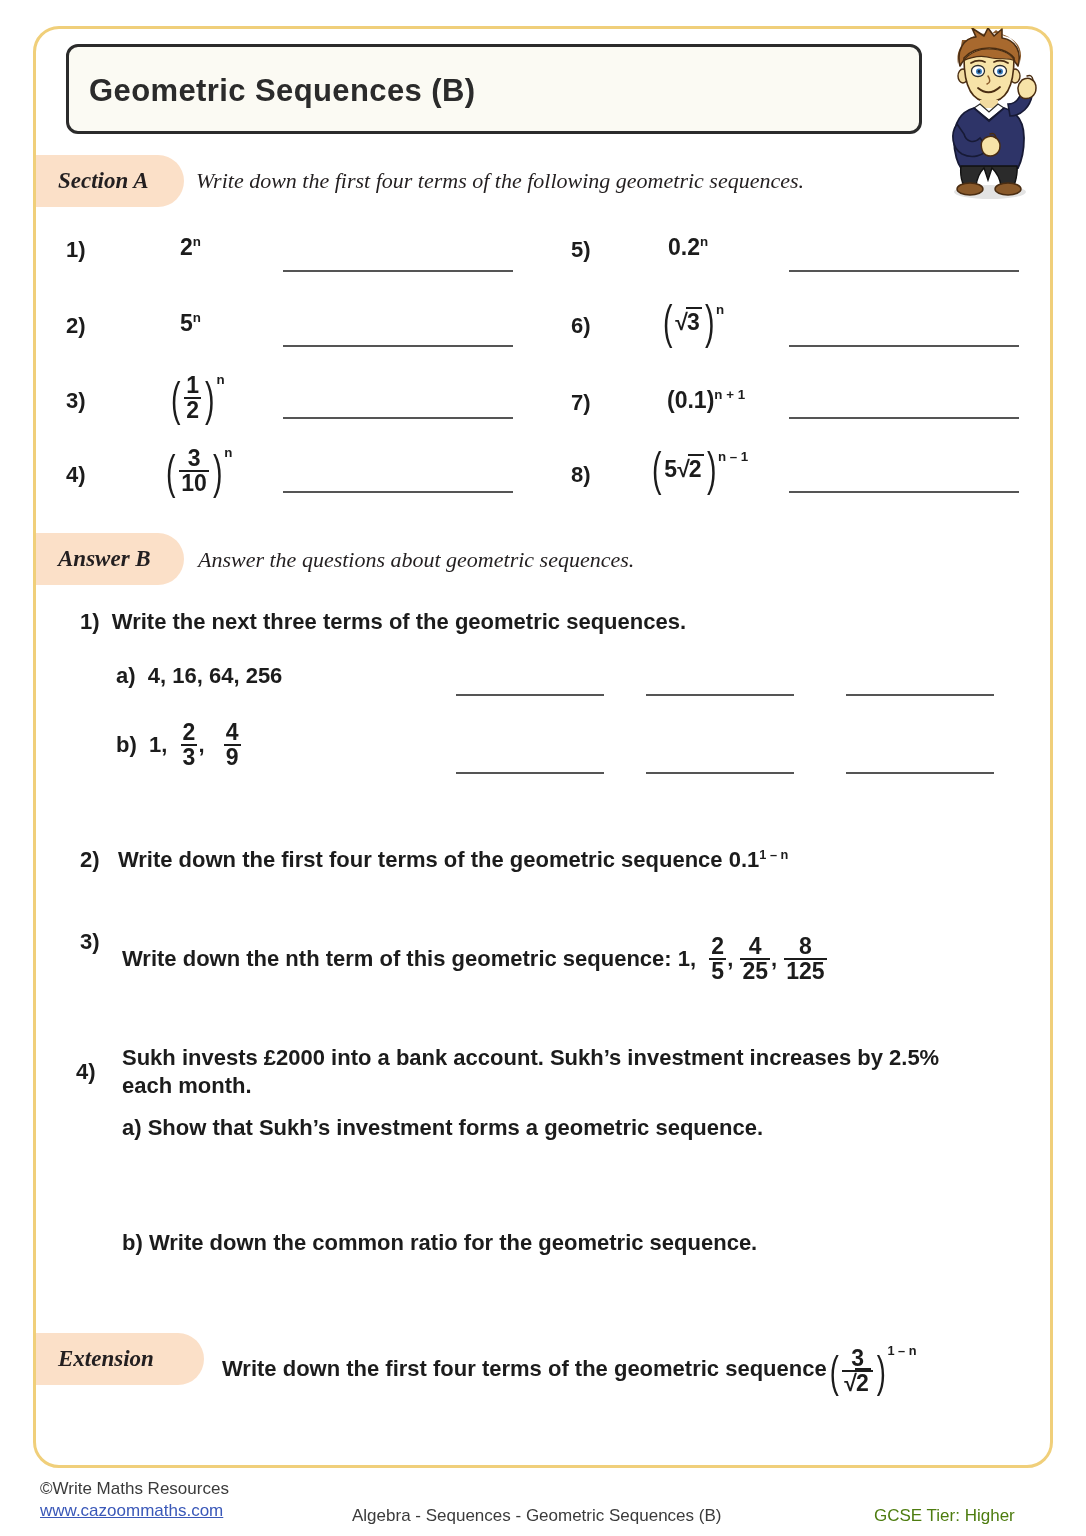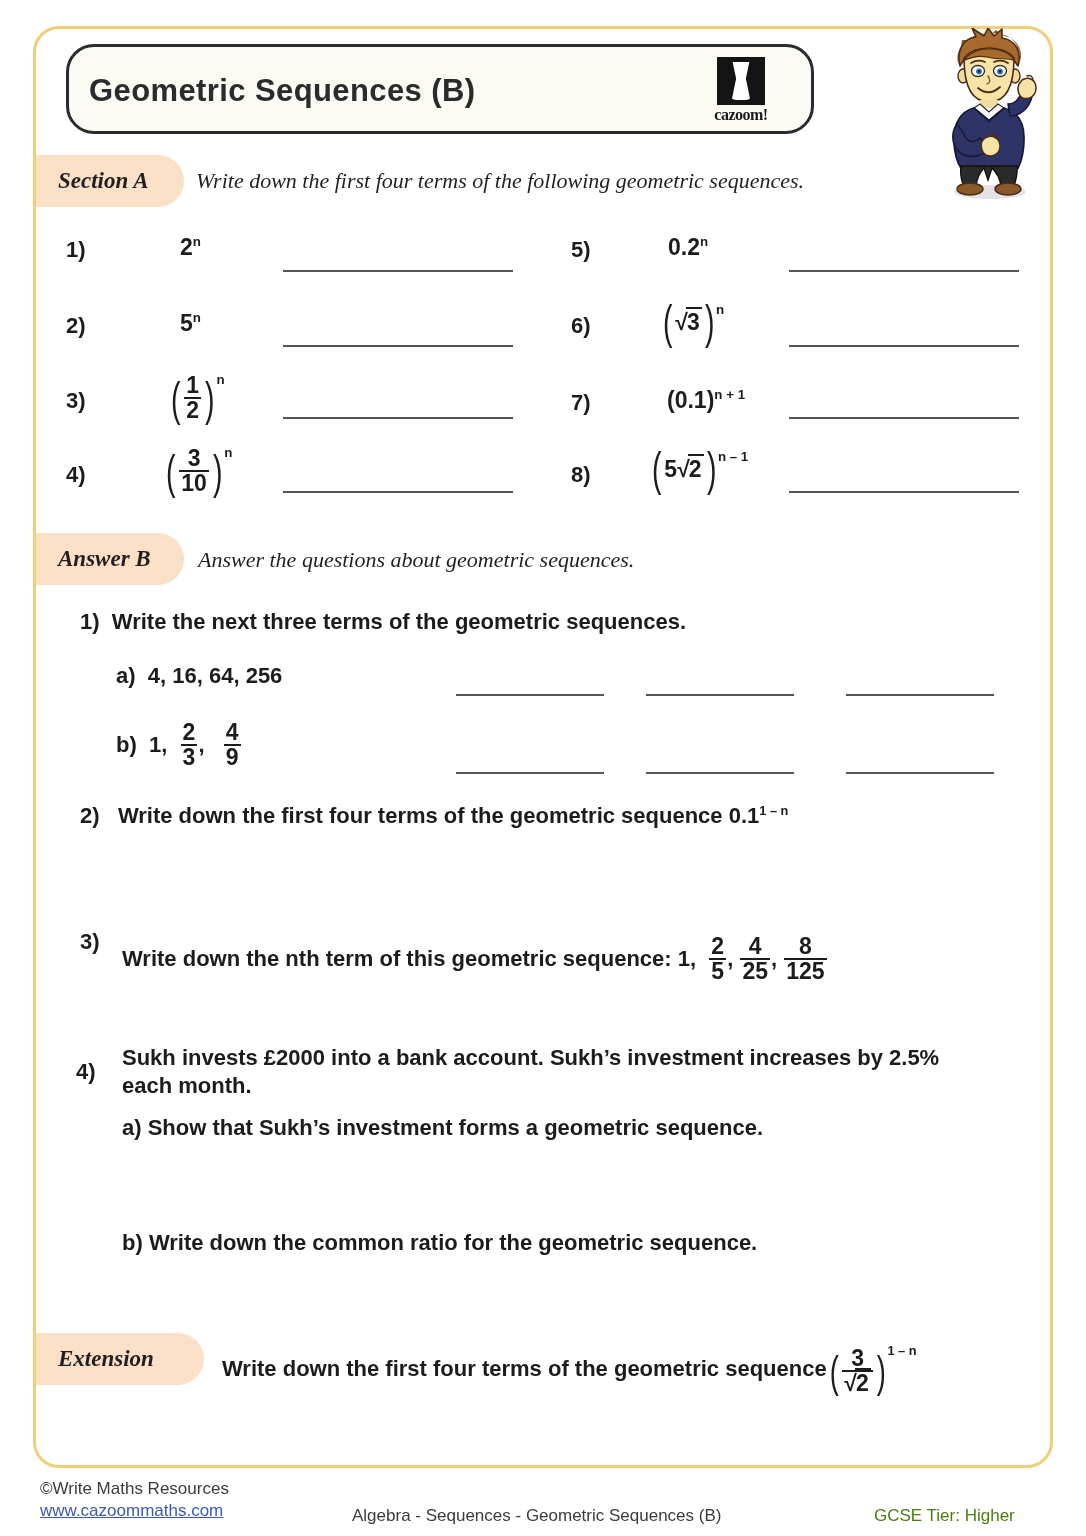--- a/index.html
+++ b/index.html
@@ -25,25 +25,25 @@
     border: 3px solid #f0cf7a;
     border-radius: 26px;
     box-sizing: border-box;
   }
 
   
   .title-box {
     position: absolute;
     left: 66px;
     top: 44px;
-    width: 748px;
+    width: 856px;
     height: 90px;
     background: #fbfaf3;
     border: 3px solid #2b2b2b;
-    border-radius: 28px;
+    border-radius: 12px;
     box-sizing: border-box;
   }
   .title-text {
     position: absolute;
     left: 20px;
     top: 26px;
     font-size: 31px;
     font-weight: bold;
     color: #2b2b2b;
     letter-spacing: 0.4px;
@@ -238,26 +238,20 @@
   }
 </style>
 </head>
 <body>
 
 <div class="page-frame"></div>
 
 <div class="title-box">
   <div class="title-text">Geometric Sequences (B)</div>
 
-  <div class="logo">
-    <div class="logo-mark">
-      <div class="logo-vase"></div>
-    </div>
-    <div class="logo-word">cazoom!</div>
-  </div>
 </div>
 
 <div class="mascot">
   <svg viewBox="0 0 118 175" width="118" height="175" aria-hidden="true">
     <ellipse cx="60" cy="164" rx="36" ry="7" fill="#e3e3e3"></ellipse>
 
     <path d="M28 36 C24 16 44 4 58 6 C76 2 92 14 90 34 C94 22 86 10 74 8 L66 2 L58 9 L48 4 L42 12 L32 12 Z" fill="#8a5a2b"></path>
 
     <path d="M30 38 C26 22 34 10 46 9 L42 0 L54 8 L58 0 L64 8 L72 1 L72 10 C86 12 92 24 88 38 C80 26 68 22 58 22 C46 22 36 27 30 38 Z" fill="#a8692e" stroke="#4a2d12" stroke-width="1.6" stroke-linejoin="round"></path>
 
@@ -403,21 +397,21 @@
   </span><span>,</span>&nbsp;&nbsp;
   <span class="frac" style="font-size:23px;">
     <span class="num">4</span>
     <span class="den">9</span>
   </span><span></span>
 </div>
 <div class="ansline" style="left:456px; top:772px; width:148px;"></div>
 <div class="ansline" style="left:646px; top:772px; width:148px;"></div>
 <div class="ansline" style="left:846px; top:772px; width:148px;"></div>
 
-<div class="btext" style="left:80px; top:802px; font-size:22px;">
+<div class="btext" style="left:80px; top:846px; font-size:22px;">
   <span>2)</span>&nbsp;&nbsp;&nbsp;<span>Write down the first four terms of the geometric sequence 0.1</span><sup class="sm">1 – n</sup>
 </div>
 
 <div class="btext" style="left:80px; top:928px; font-size:22px;">
   <span>3)</span>
 </div>
 <div class="btext" style="left:122px; top:936px; font-size:22px;">
   <span>Write down the nth term of this geometric sequence: 1,</span>&nbsp;
   <span class="frac" style="font-size:23px;">
     <span class="num">2</span>

